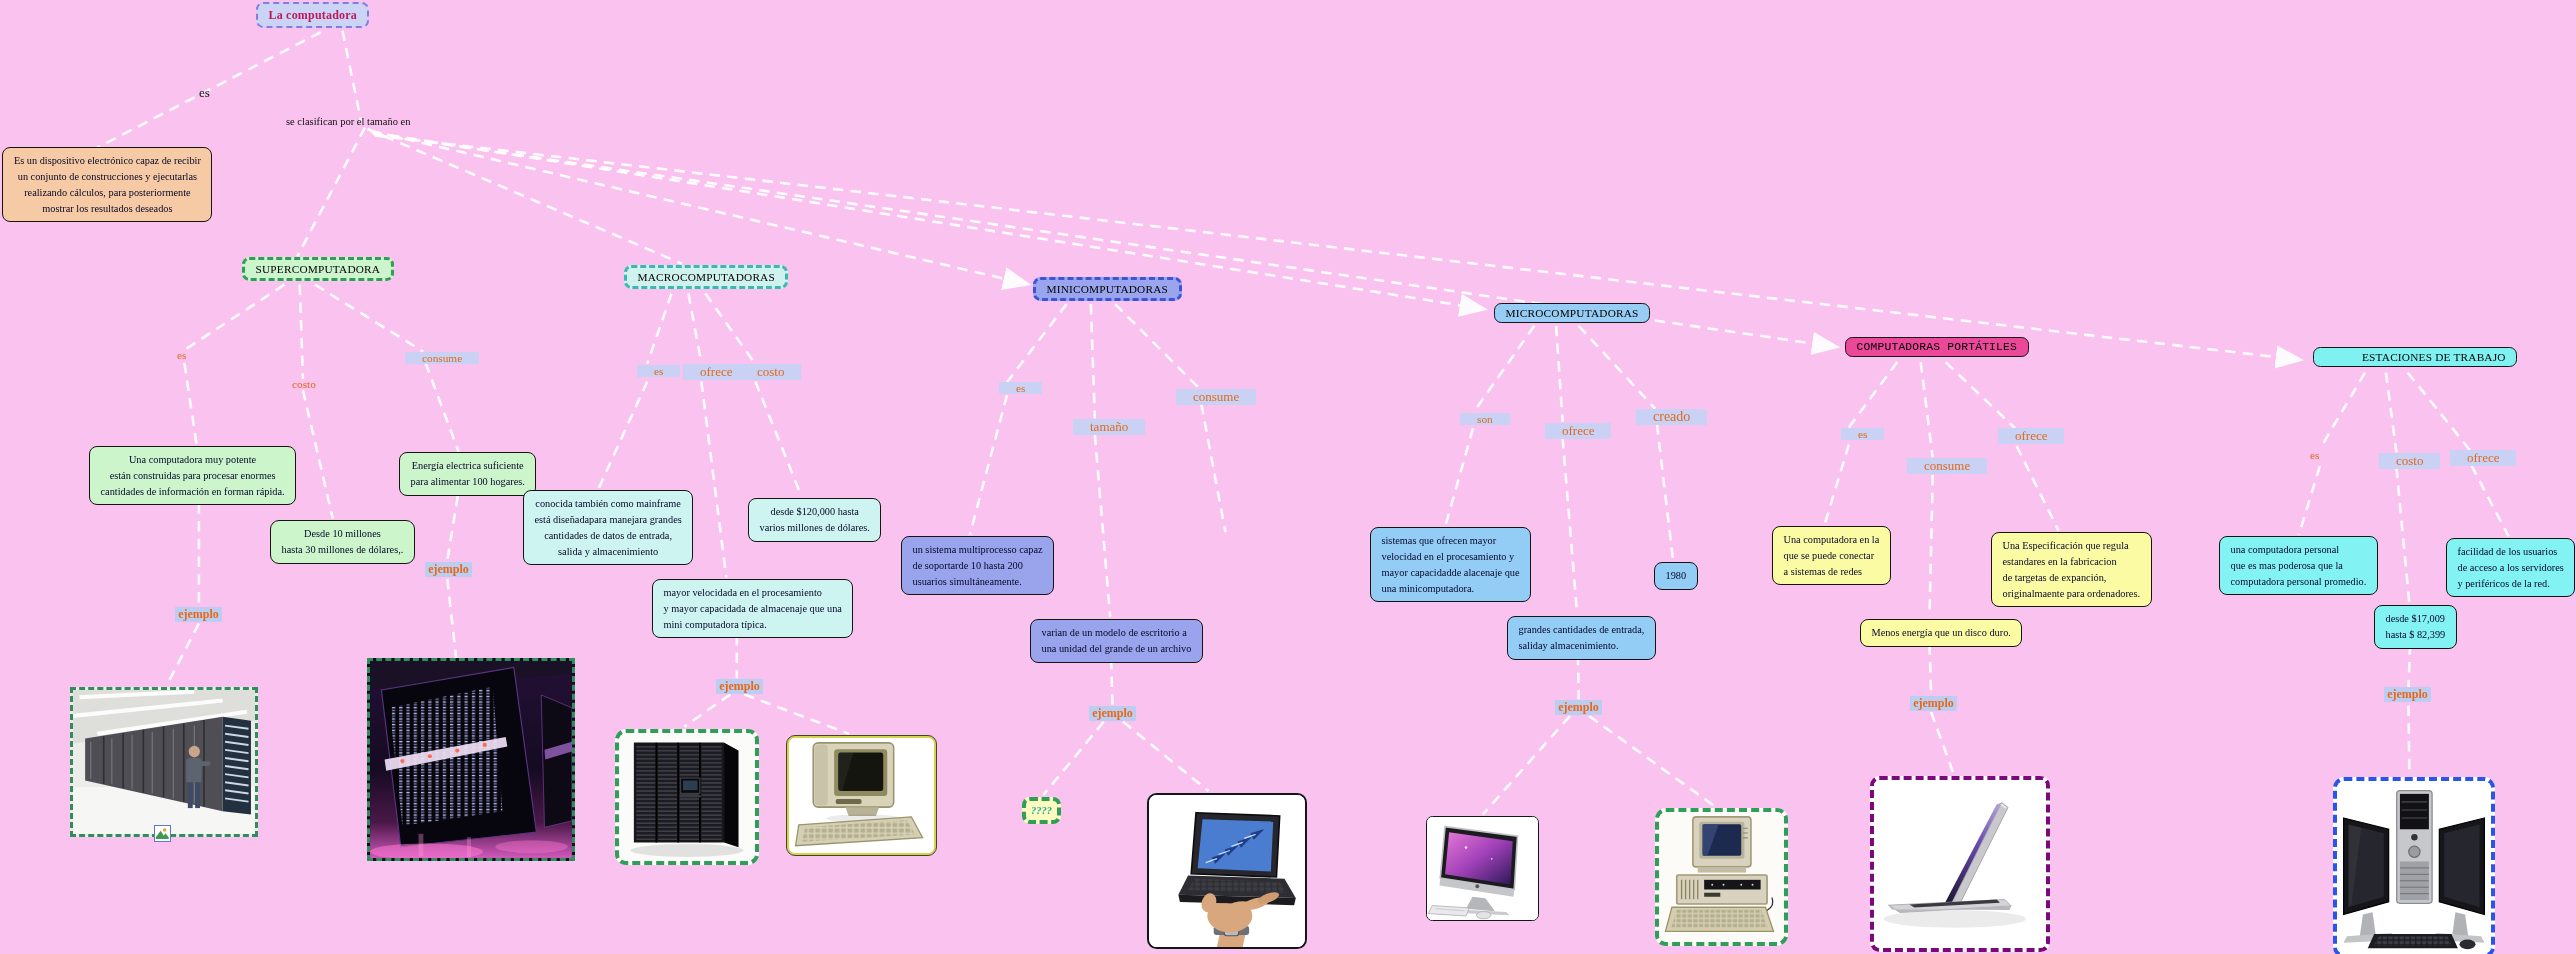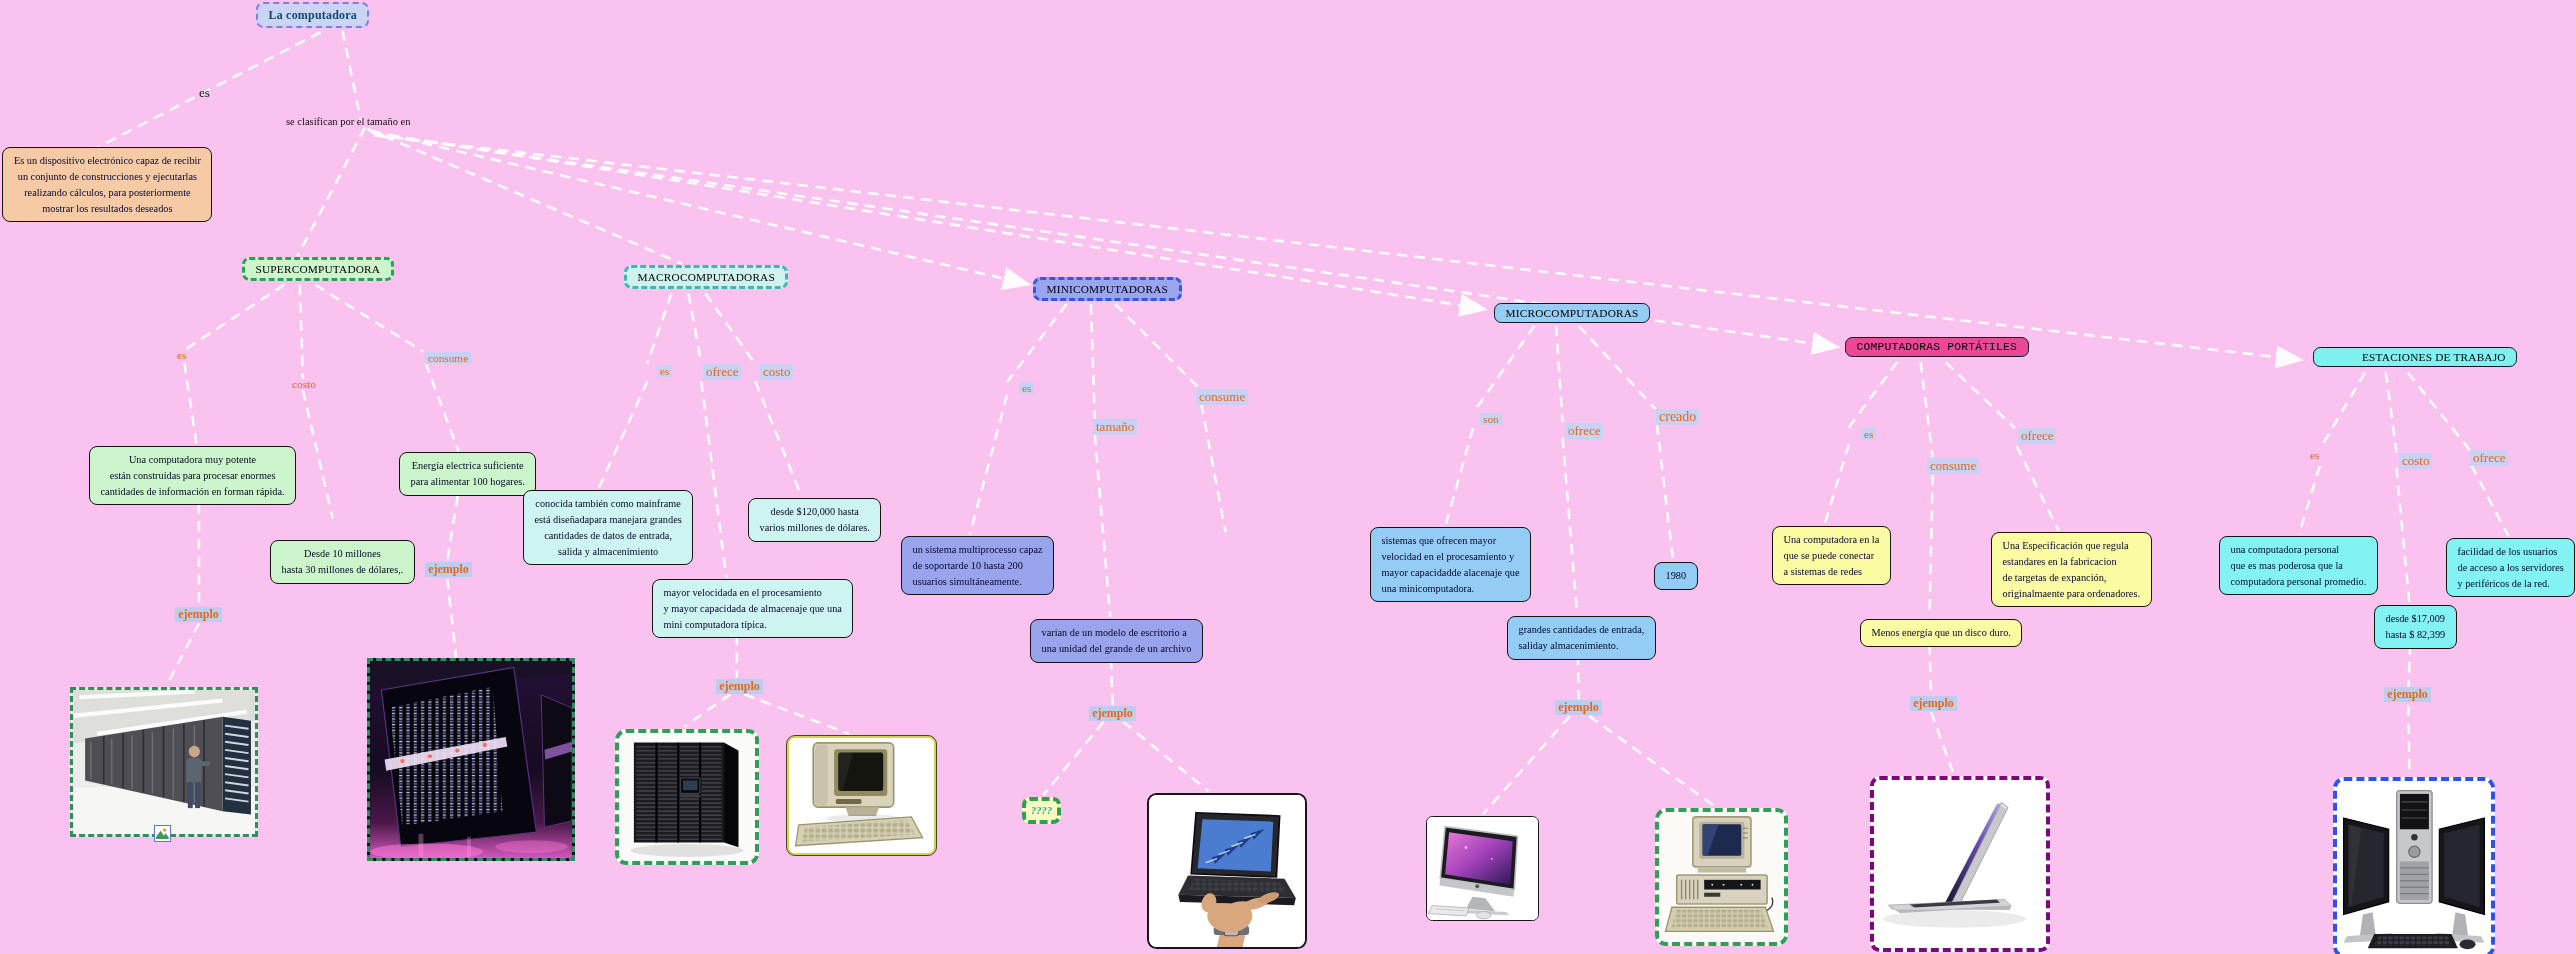--- a/index.html
+++ b/index.html
@@ -3,30 +3,30 @@
 <meta charset="utf-8">
 <style>
   html,body{margin:0;padding:0;background:#f9c2ef;}
   .canvas{position:relative;width:2576px;height:954px;background:#f9c2ef;overflow:hidden;
           font-family:"Liberation Serif","DejaVu Serif",serif;color:#000;}
   #wires{position:absolute;left:0;top:0;z-index:1;}
   #wires line{stroke:#ffffff;stroke-width:3.2;stroke-dasharray:13 9;opacity:.95;}
 
   .node{position:absolute;z-index:4;display:inline-block;padding:3.2px 10.5px;border-radius:7.3px;
         font-size:11.3px;white-space:nowrap;letter-spacing:0.2px;}
-  .node-title{background:#ccd4f6;border:2.4px dashed #8a7ae0;color:#0c4a6e;font-weight:bold;font-size:12px;text-align:center;}
+  .node-title{background:#ccd4f6;border:2.4px dashed #8a7ae0;color:#be185d;font-weight:bold;font-size:12px;text-align:center;}
   .node-super{background:#cdf5cd;border:3.2px dashed #2f9e57;}
   .node-macro{background:#cff2ef;border:3.2px dashed #3cb8b0;}
   .node-mini {background:#9aa5ee;border:3.2px dashed #3c55d8;}
   .node-micro{background:#97ccf4;border:1.6px solid #15151a;}
   .node-port {background:#ec4899;border:1.6px solid #15151a;font-family:Liberation Mono, monospace;}
   .node-est  {background:#7ff1f1;border:1.6px solid #15151a;padding-left:48px;}
 
   .link-label{position:absolute;z-index:4;font-size:11.3px;color:#e06a1e;white-space:nowrap;}
-  .hl{background:#c9d2f4;padding:0 3px;margin-left:20px;}
+  .hl{background:#c9d2f4;padding:0 17px;}
   .ejemplo{position:absolute;z-index:4;font-size:12px;font-weight:bold;color:#e8681a;
            background:#bccdf2;padding:0 3.2px;white-space:nowrap;}
 
   .box{position:absolute;z-index:3;border:1.3px solid #15150f;border-radius:8px;
        padding:4.8px 10.5px;font-size:10.3px;line-height:1.55;white-space:pre;color:#07072a;}
   .center{text-align:center;}
   .peach {background:#f6caa4;}
   .green {background:#ccf5cb;}
   .cyan  {background:#cdf4f0;}
   .peri  {background:#99a4ec;}
@@ -131,21 +131,21 @@
 realizando cálculos, para posteriormente
 mostrar los resultados deseados</div>
 
   <div class="node node-super" style="left:242px;top:257px;">SUPERCOMPUTADORA</div>
   <div class="link-label" style="left:177px;top:349px;">es</div>
   <div class="link-label" style="left:292px;top:378px;">costo</div>
   <div class="link-label hl" style="left:405px;top:352px;">consume</div>
   <div class="box green center" style="left:89px;top:446px;">Una computadora muy potente
 están construidas para procesar enormes
 cantidades de información en forman rápida.</div>
-  <div class="box green center" style="left:270px;top:540px;">Desde 10 millones
+  <div class="box green center" style="left:270px;top:520px;border-radius:9px;">Desde 10 millones
 hasta 30 millones de dólares,.</div>
   <div class="box green center" style="left:399px;top:452px;">Energía electrica suficiente
 para alimentar 100 hogares.</div>
   <div class="ejemplo" style="left:175px;top:607px;">ejemplo</div>
   <div class="ejemplo" style="left:425px;top:562px;">ejemplo</div>
 
   <div class="node node-macro" style="left:624px;top:265px;">MACROCOMPUTADORAS</div>
   <div class="link-label hl" style="left:637px;top:365px;">es</div>
   <div class="link-label hl" style="left:683px;top:364px;font-size:13px;">ofrece</div>
   <div class="link-label hl" style="left:740px;top:364px;font-size:13px;">costo</div>

